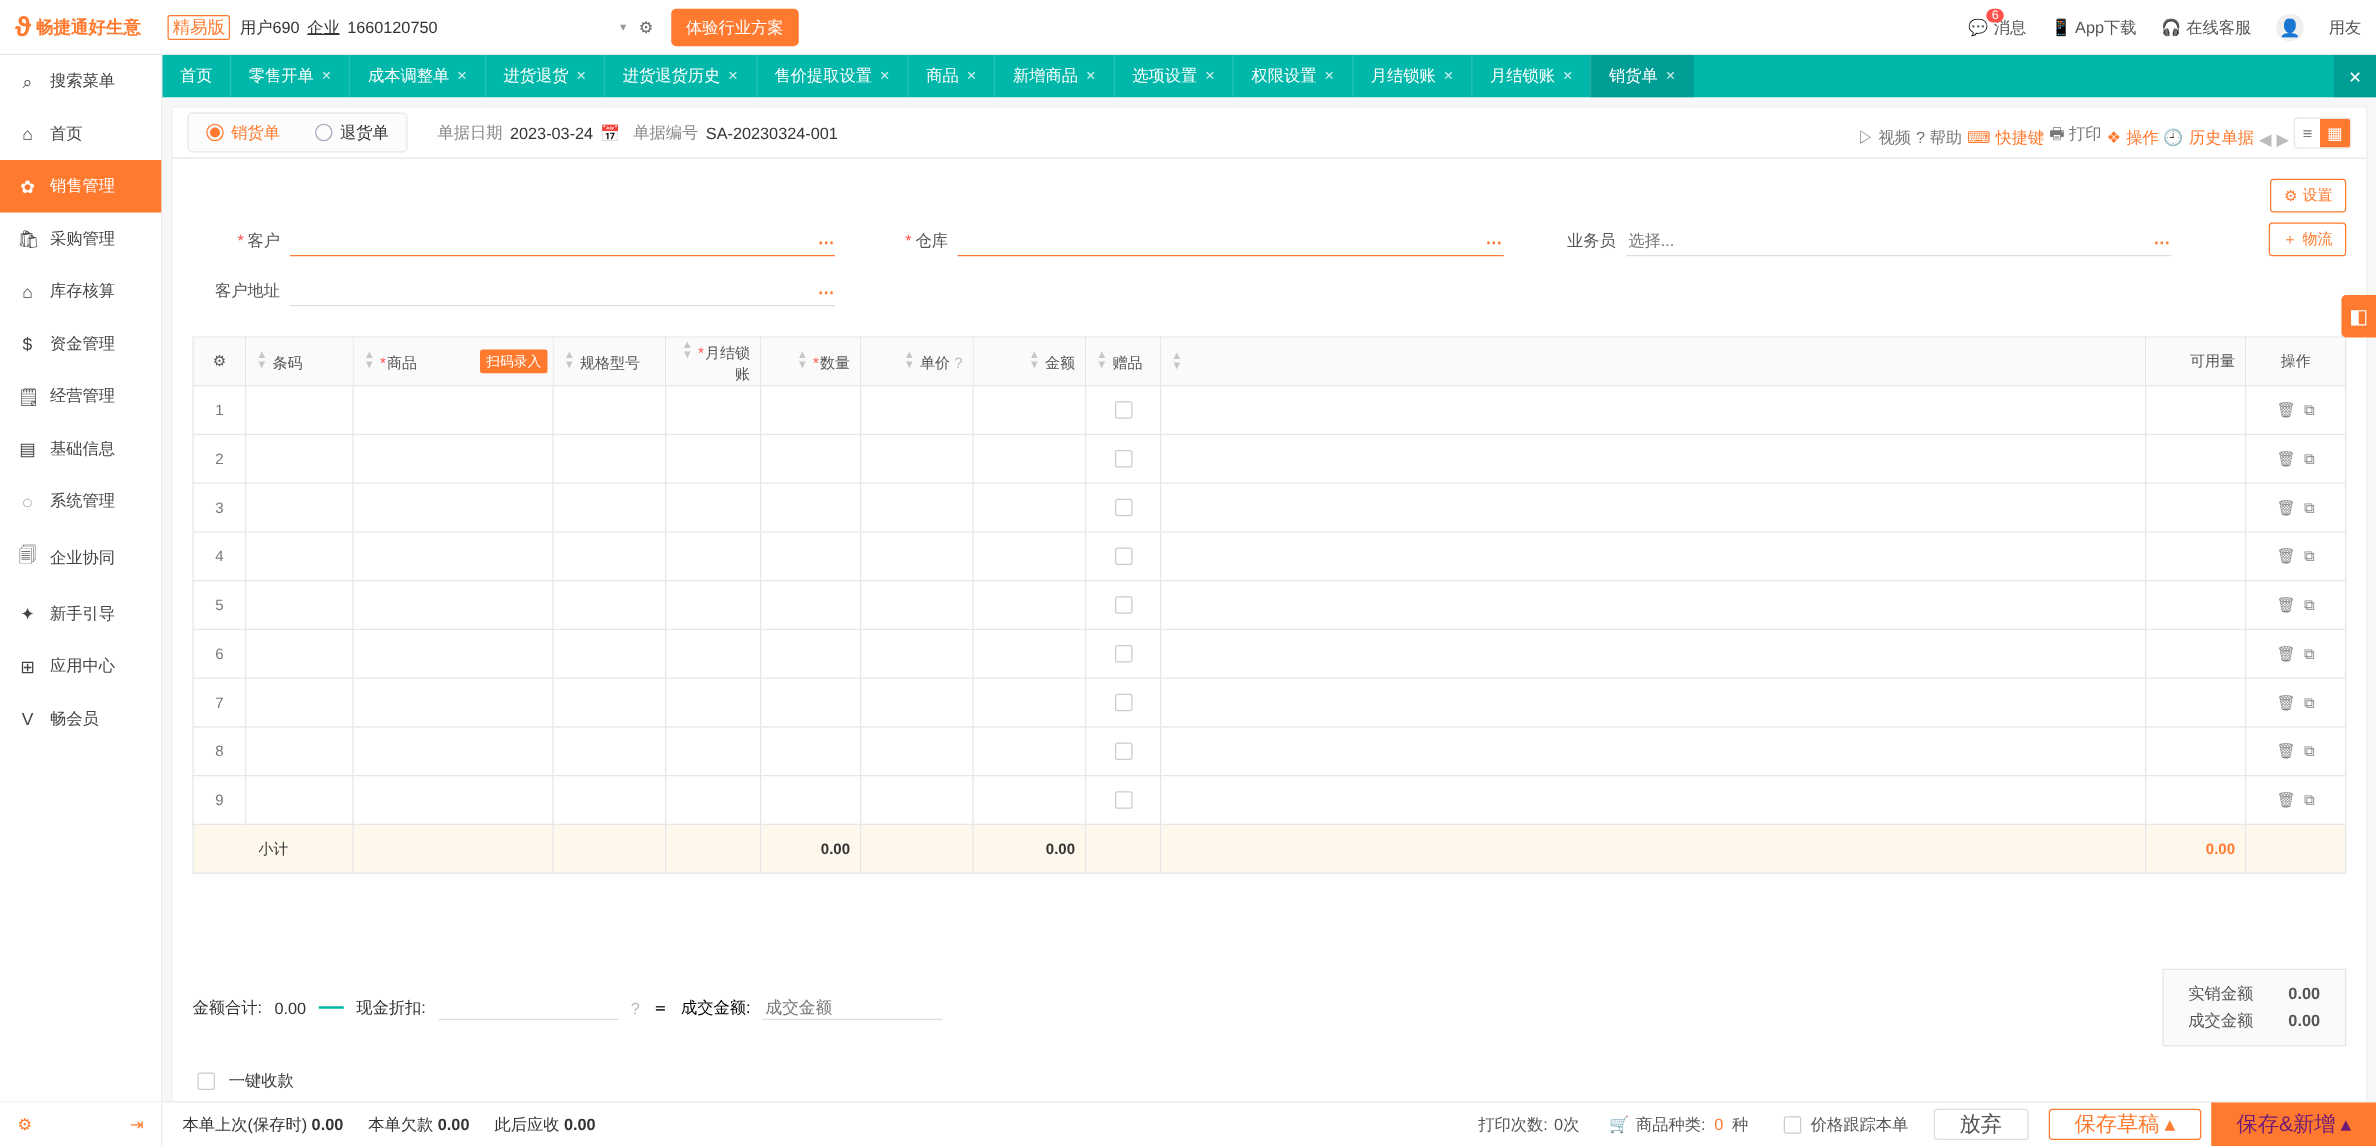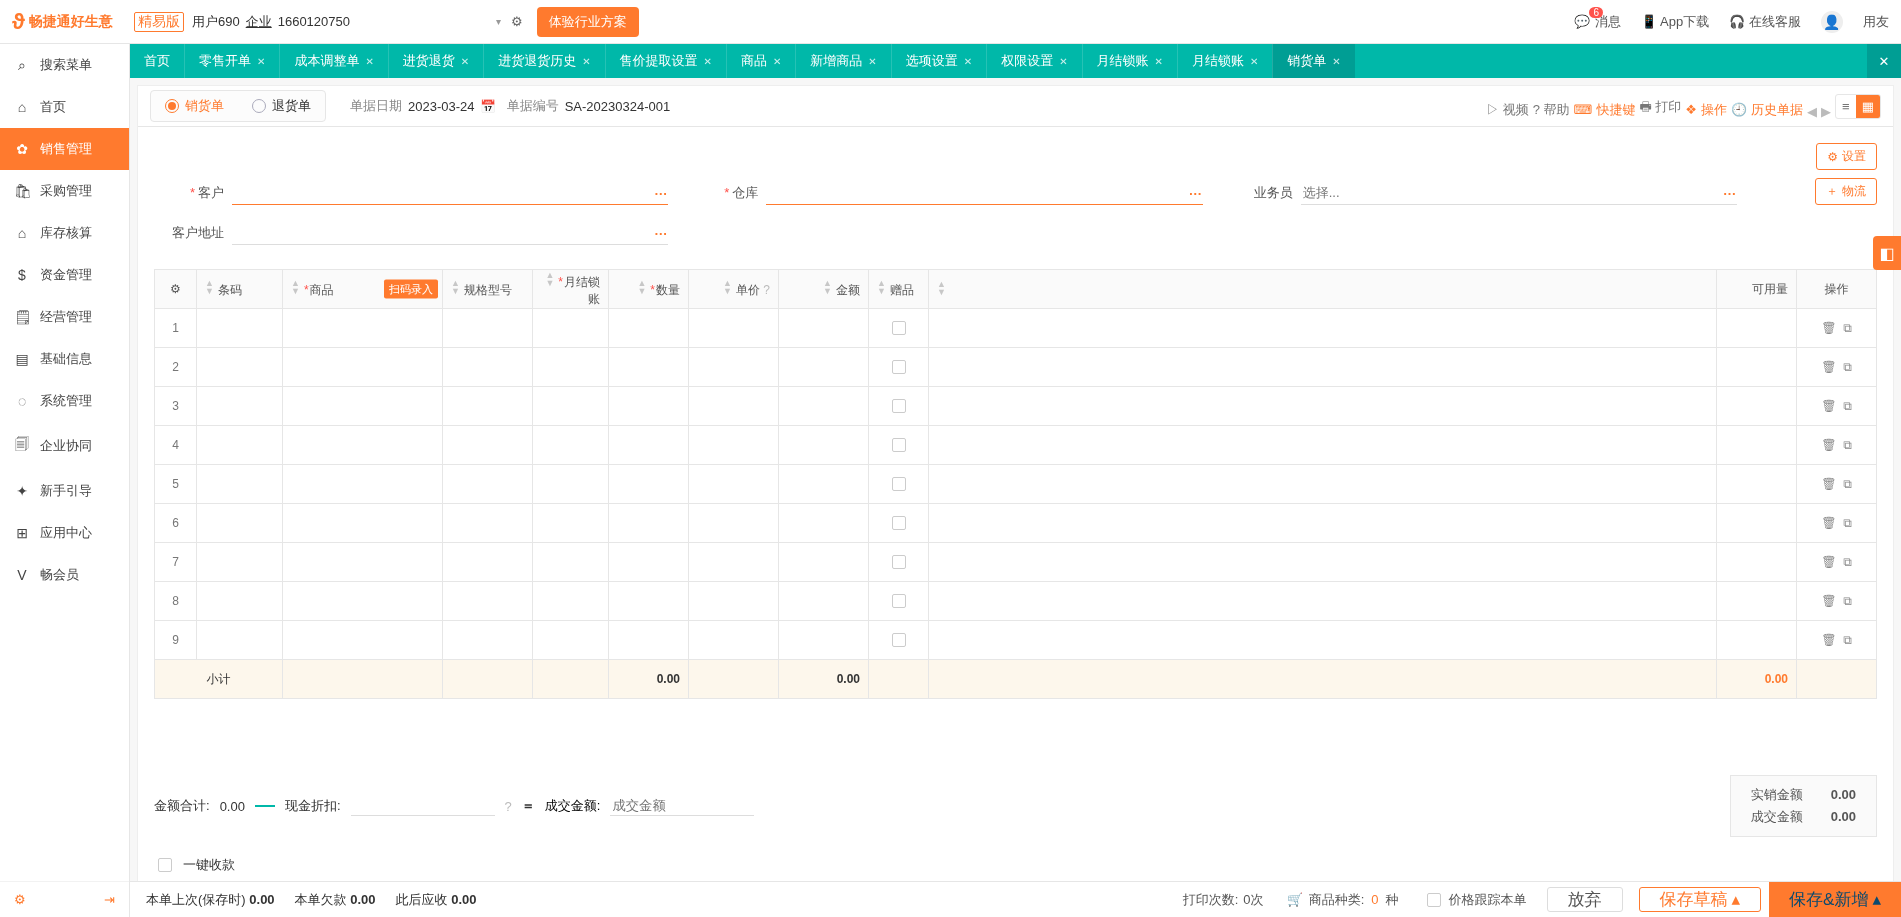--- a/index.html
+++ b/index.html
@@ -106,21 +106,21 @@
   .ocr input[type=checkbox]{appearance:none;width:14px;height:14px;border:1px solid #ccc;border-radius:2px;}
 
   
   .footer{grid-column:2/3;background:#fff;border-top:1px solid var(--bd);display:flex;align-items:center;padding:0 0 0 16px;gap:20px;font-size:13px;}
   .footer .right{margin-left:auto;display:flex;align-items:stretch;height:100%;}
   .footer .linkish{display:flex;align-items:center;gap:5px;color:#555;padding:0 12px;}
   .footer .nzero{color:var(--orange);margin:0 2px;}
   .fbtn{border:none;padding:0 20px;cursor:pointer;font-size:17px;}
   .fbtn.discard{background:#fff;border:1px solid #ddd;color:#555;margin:5px 8px;border-radius:3px;}
   .fbtn.draft{background:#fff;border:1px solid var(--orange);color:var(--orange);margin:5px 8px;border-radius:3px;display:flex;align-items:center;gap:4px;}
-  .fbtn.save{background:var(--orange);color:#0c4a6e;display:flex;align-items:center;gap:4px;}
+  .fbtn.save{background:var(--orange);color:#701a75;display:flex;align-items:center;gap:4px;}
 
   .side-tag{position:fixed;right:0;top:236px;background:var(--orange);color:#fff;width:28px;height:34px;display:flex;align-items:center;justify-content:center;border-radius:4px 0 0 4px;font-size:16px;}
 </style>
 </head>
 <body>
 
 <div class="app">
 
   <div class="topbar">
     <div class="logo">

